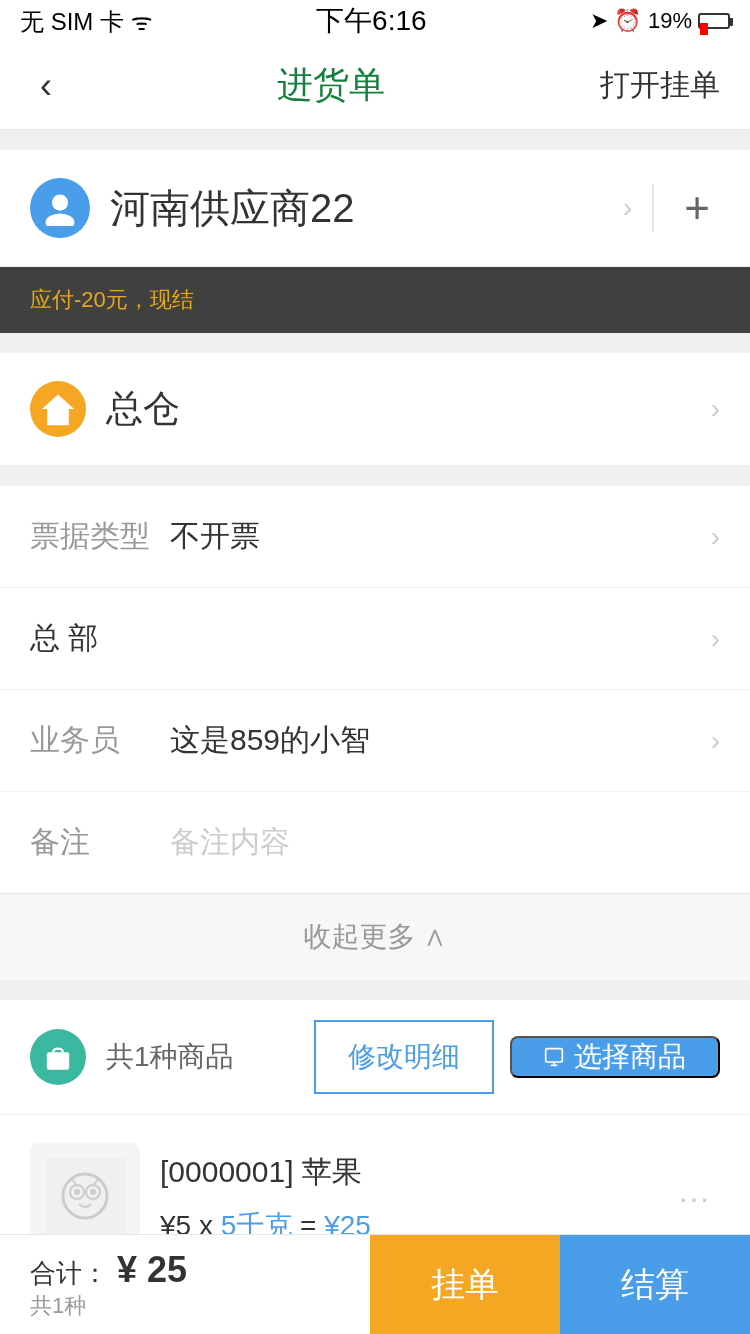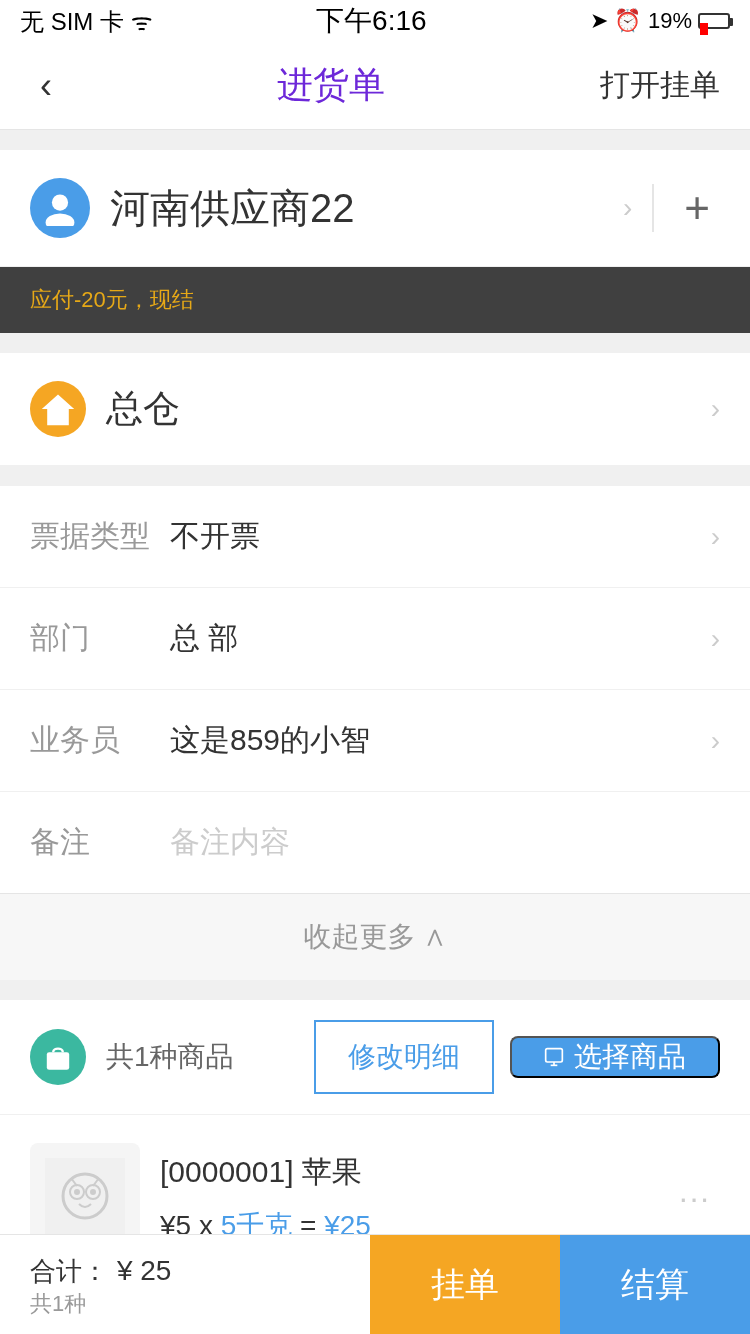--- a/index.html
+++ b/index.html
@@ -40,21 +40,21 @@
     }
     .nav-back {
       font-size: 36px;
       color: #333;
       cursor: pointer;
       padding: 10px;
     }
     .nav-title {
       font-size: 36px;
       font-weight: 500;
-      color: #6d28d9;
+      color: #15803d;
     }
     .nav-action {
       font-size: 30px;
       color: #333;
     }
 
     
     .section-gap {
       height: 20px;
       background: #f0f0f0;
@@ -270,22 +270,22 @@
       padding: 0 30px;
       display: flex;
       flex-direction: column;
       justify-content: center;
     }
     .total-label {
       font-size: 26px;
       color: #333;
     }
     .total-amount {
-      font-size: 28px;
-      font-weight: 400;
+      font-size: 36px;
+      font-weight: 700;
       color: #333;
       display: inline;
     }
     .total-count {
       font-size: 22px;
       color: #999;
     }
     .btn-hang {
       width: 190px;
       height: 100px;
@@ -368,21 +368,20 @@
 
 <div class="section-gap"></div>
 
 <div class="section">
   <div class="form-row">
     <span class="form-label">票据类型</span>
     <span class="form-value">不开票</span>
     <span class="chevron-right">›</span>
   </div>
   <div class="form-row">
-    <span class="form-label">部门</span>
     <span class="form-value">总 部</span>
     <span class="chevron-right">›</span>
   </div>
   <div class="form-row">
     <span class="form-label">业务员</span>
     <span class="form-value">这是859的小智</span>
     <span class="chevron-right">›</span>
   </div>
   <div class="form-row">
     <span class="form-label">备注</span>

